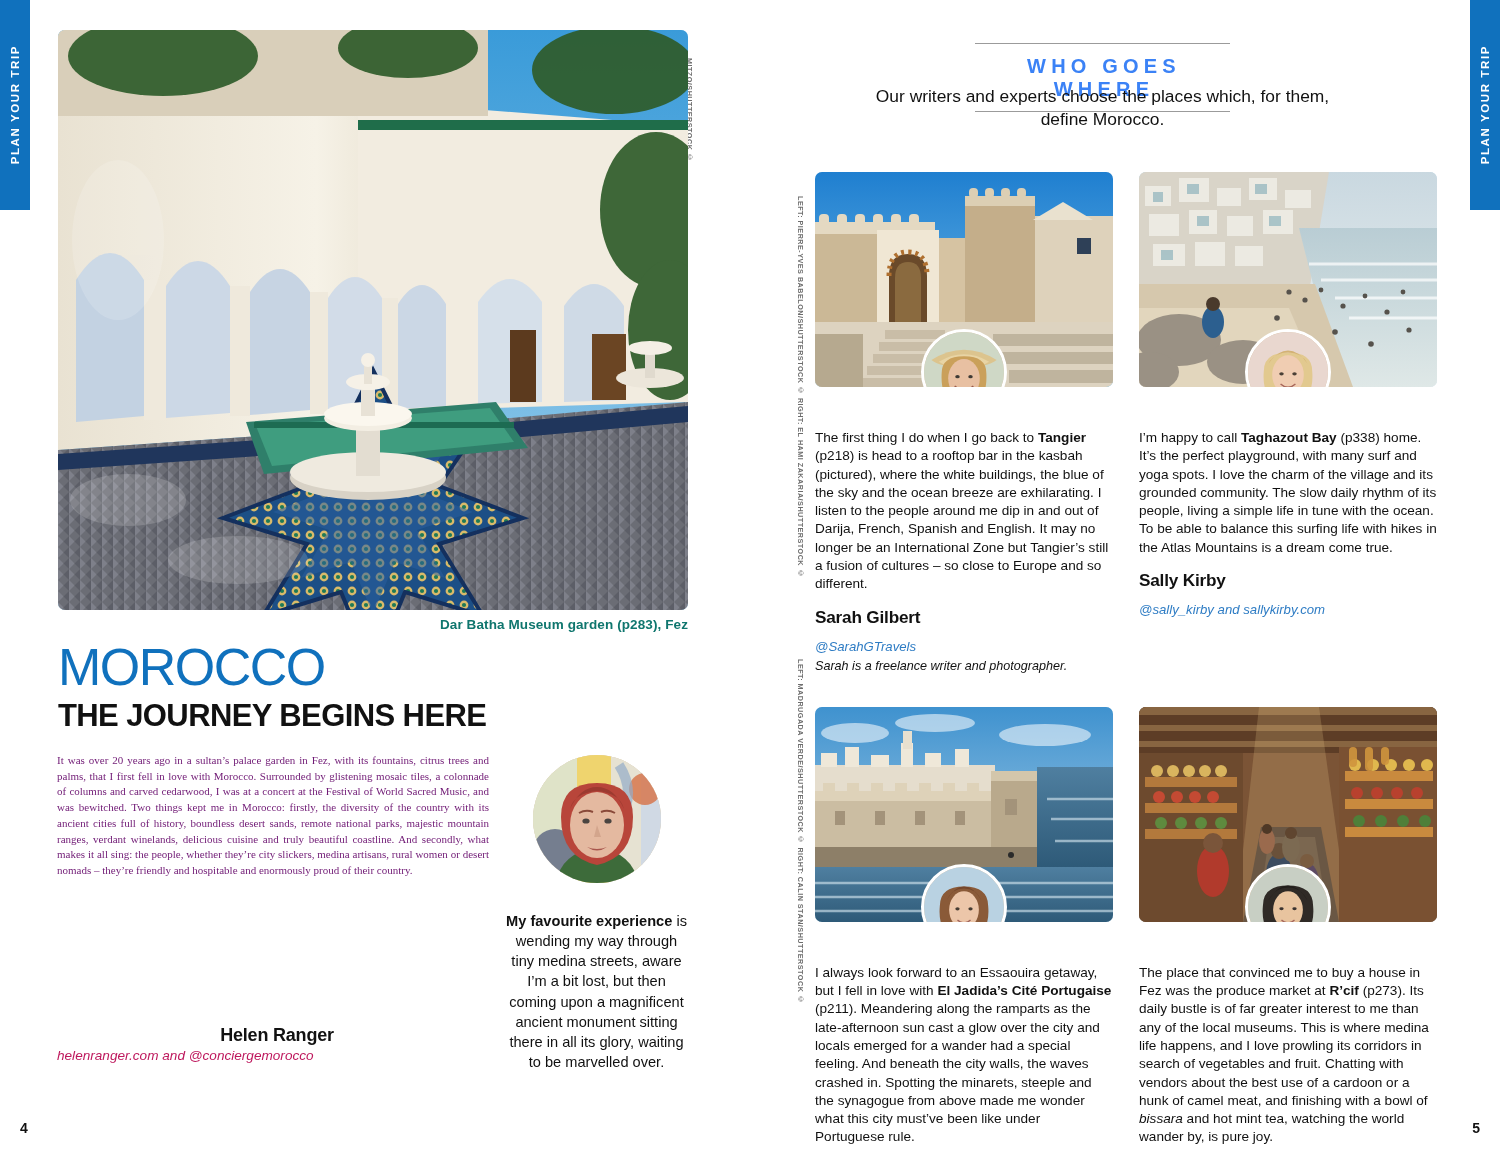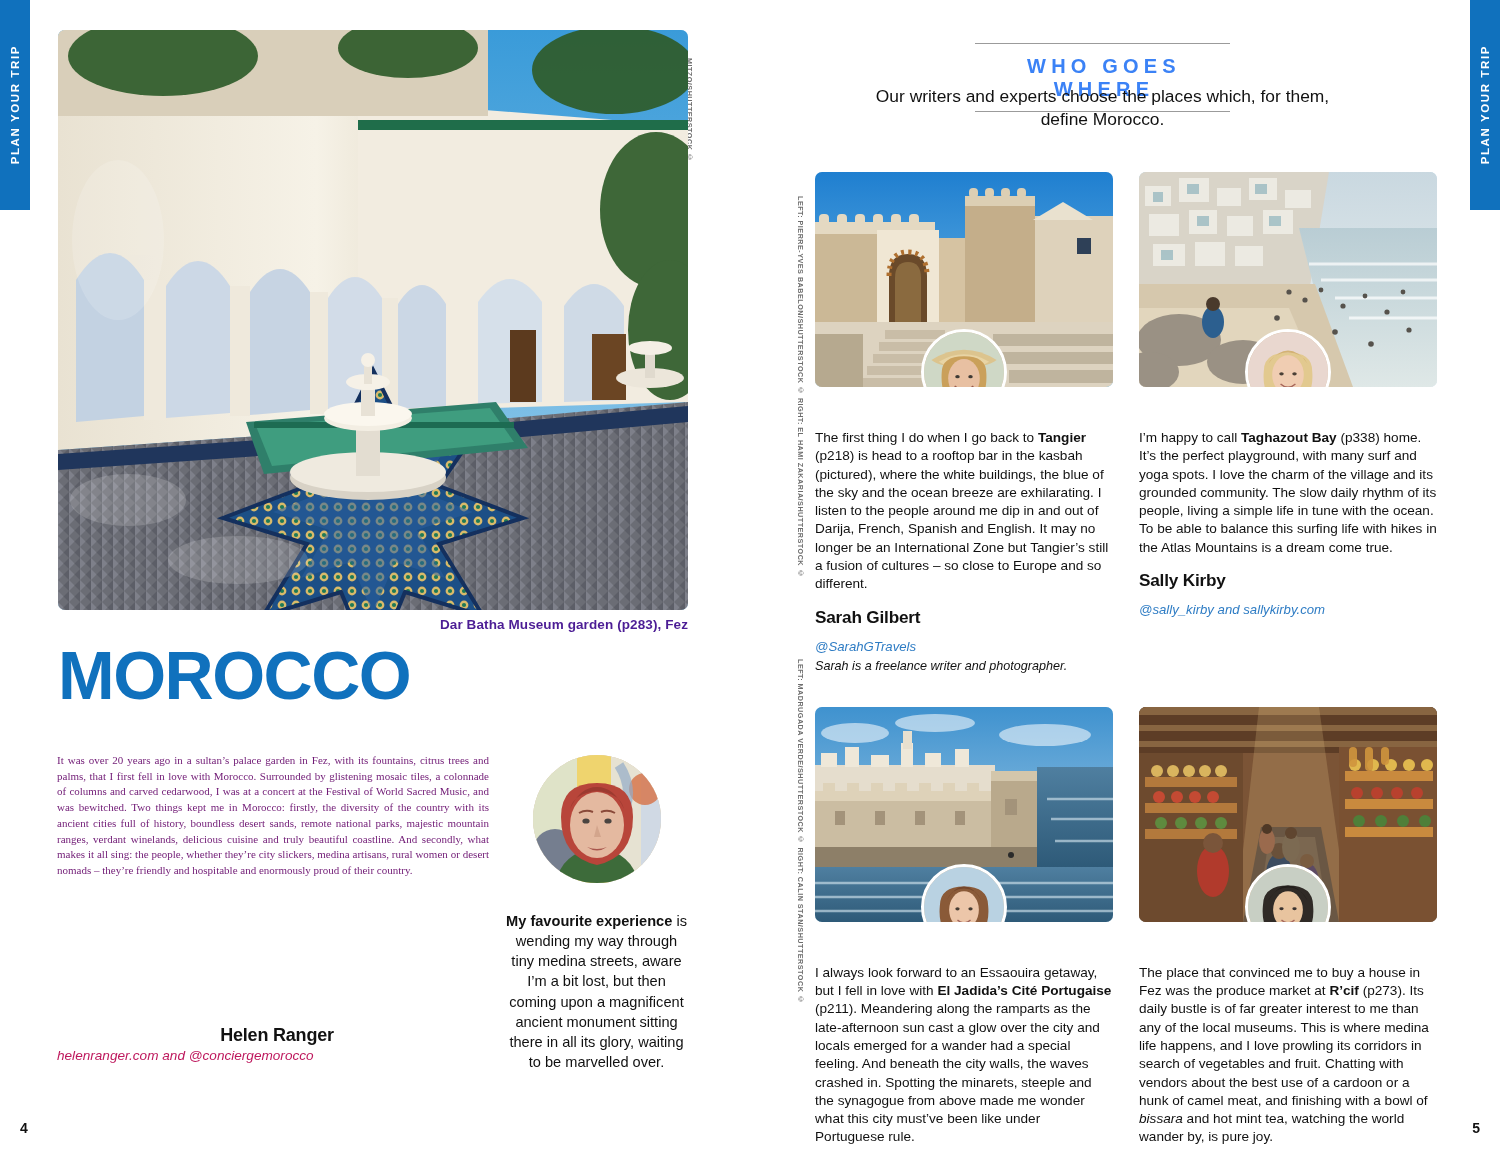--- a/index.html
+++ b/index.html
@@ -38,27 +38,27 @@
 
   .hero {
     position: absolute; left: 58px; top: 30px; width: 630px; height: 580px;
     border-radius: 7px; overflow: hidden;
     background: linear-gradient(#8fc7e8, #cfe3ef);
   }
   .hero svg { display: block; width: 100%; height: 100%; }
 
   .hero-caption {
     position: absolute; left: 58px; top: 617px; width: 630px;
-    text-align: right; font-size: 13.5px; font-weight: 700; color: #4c1d95;
+    text-align: right; font-size: 13.5px; font-weight: 700; color: #0f766e;
     letter-spacing: .1px;
   }
 
   .title-main {
     position: absolute; left: 58px; top: 641px;
-    font-size: 68px; font-weight: 700; color: #1071bd;
+    font-size: 52px; font-weight: 400; color: #1071bd;
     letter-spacing: -1.5px; line-height: 1;
   }
   .title-sub {
     position: absolute; left: 58px; top: 700px;
     font-size: 31px; font-weight: 700; color: #111;
     letter-spacing: -.6px; line-height: 1;
   }
 
   .body-col {
     position: absolute; left: 57px; top: 753px; width: 432px;
@@ -251,20 +251,21 @@
           <ellipse cx="70" cy="470" rx="58" ry="26"></ellipse>
           <ellipse cx="180" cy="530" rx="70" ry="24"></ellipse>
           <ellipse cx="60" cy="210" rx="46" ry="80"></ellipse>
         </g>
       </svg>
     </div>
 
     <div class="hero-caption">Dar Batha Museum garden (p283), Fez</div>
 
     <div class="title-main">MOROCCO</div>
+    <div class="title-sub">THE JOURNEY BEGINS HERE</div>
 
     <div class="body-col">It was over 20 years ago in a sultan’s palace garden in Fez, with its fountains, citrus trees and palms, that I first fell in love with Morocco. Surrounded by glistening mosaic tiles, a colonnade of columns and carved cedarwood, I was at a concert at the Festival of World Sacred Music, and was bewitched. Two things kept me in Morocco: firstly, the diversity of the country with its ancient cities full of history, boundless desert sands, remote national parks, majestic mountain ranges, verdant winelands, delicious cuisine and truly beautiful coastline. And secondly, what makes it all sing: the people, whether they’re city slickers, medina artisans, rural women or desert nomads – they’re friendly and hospitable and enormously proud of their country.</div>
 
     <div class="byline">
       <div class="byline-name">Helen Ranger</div>
       <div class="byline-handle">helenranger.com and @conciergemorocco</div>
     </div>
 
     <div class="pullquote-col">
       <div class="portrait">

